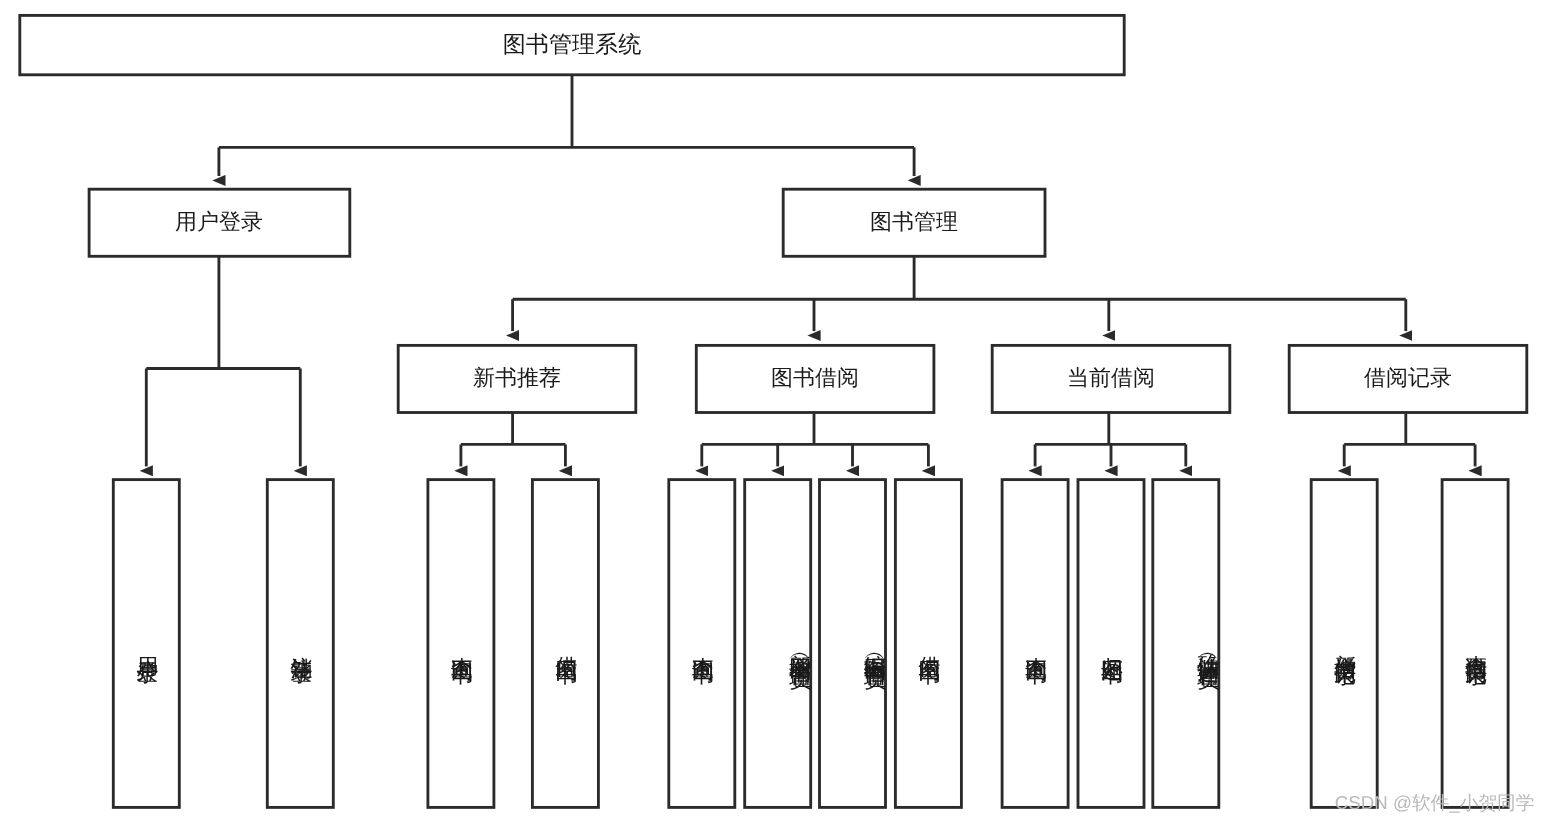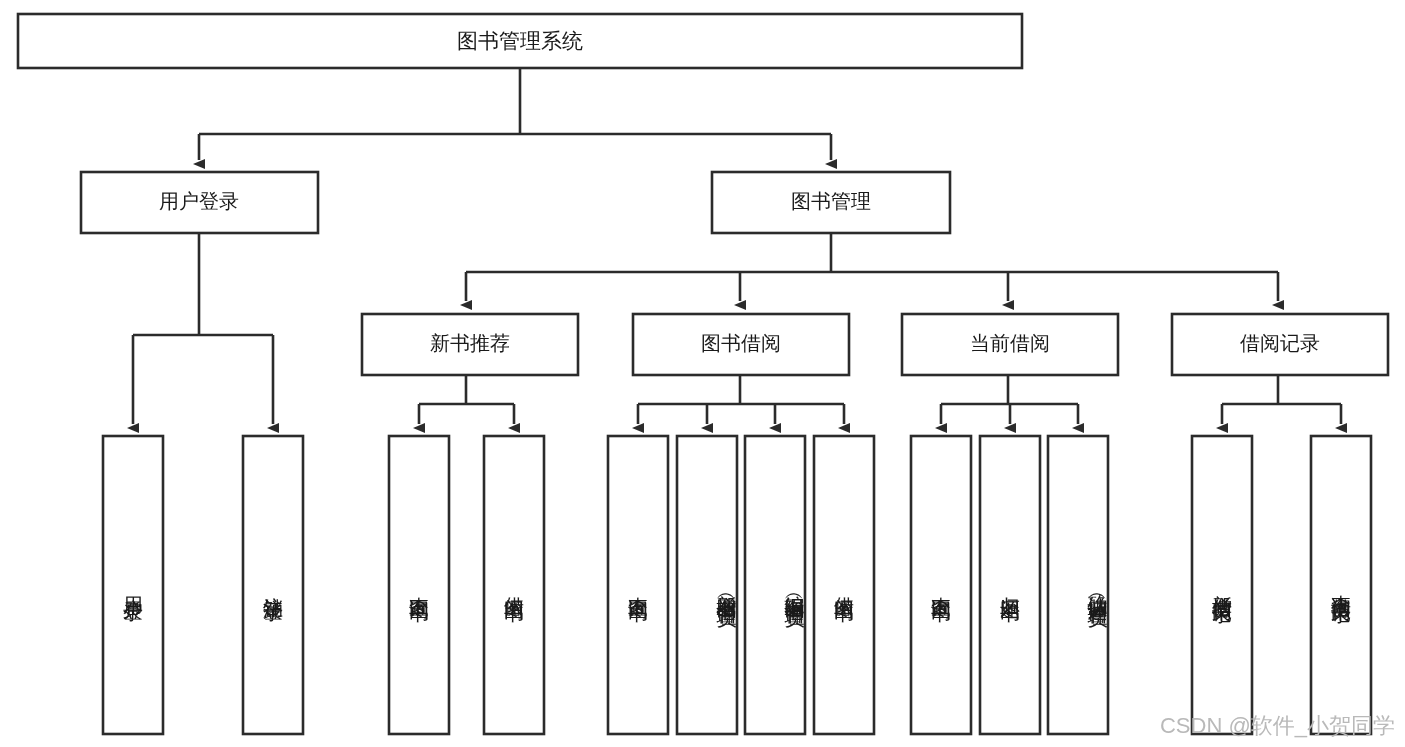--- a/index.html
+++ b/index.html
@@ -34,21 +34,21 @@
     display:flex;
     align-items:flex-start;
     justify-content:center;
     pointer-events:none;
   }
   .vlbl.centerv{align-items:center;}
   #watermark{
     position:absolute;
     right:10px;
     bottom:6px;
-    font-size:22px;
+    font-size:17px;
     color:#b9b9b9;
     font-family:"Liberation Sans","DejaVu Sans",sans-serif;
     white-space:nowrap;
   }
 </style>
 </head>
 <body>
 
 <svg id="diagram" viewBox="0 0 1405 747">
   <defs>

